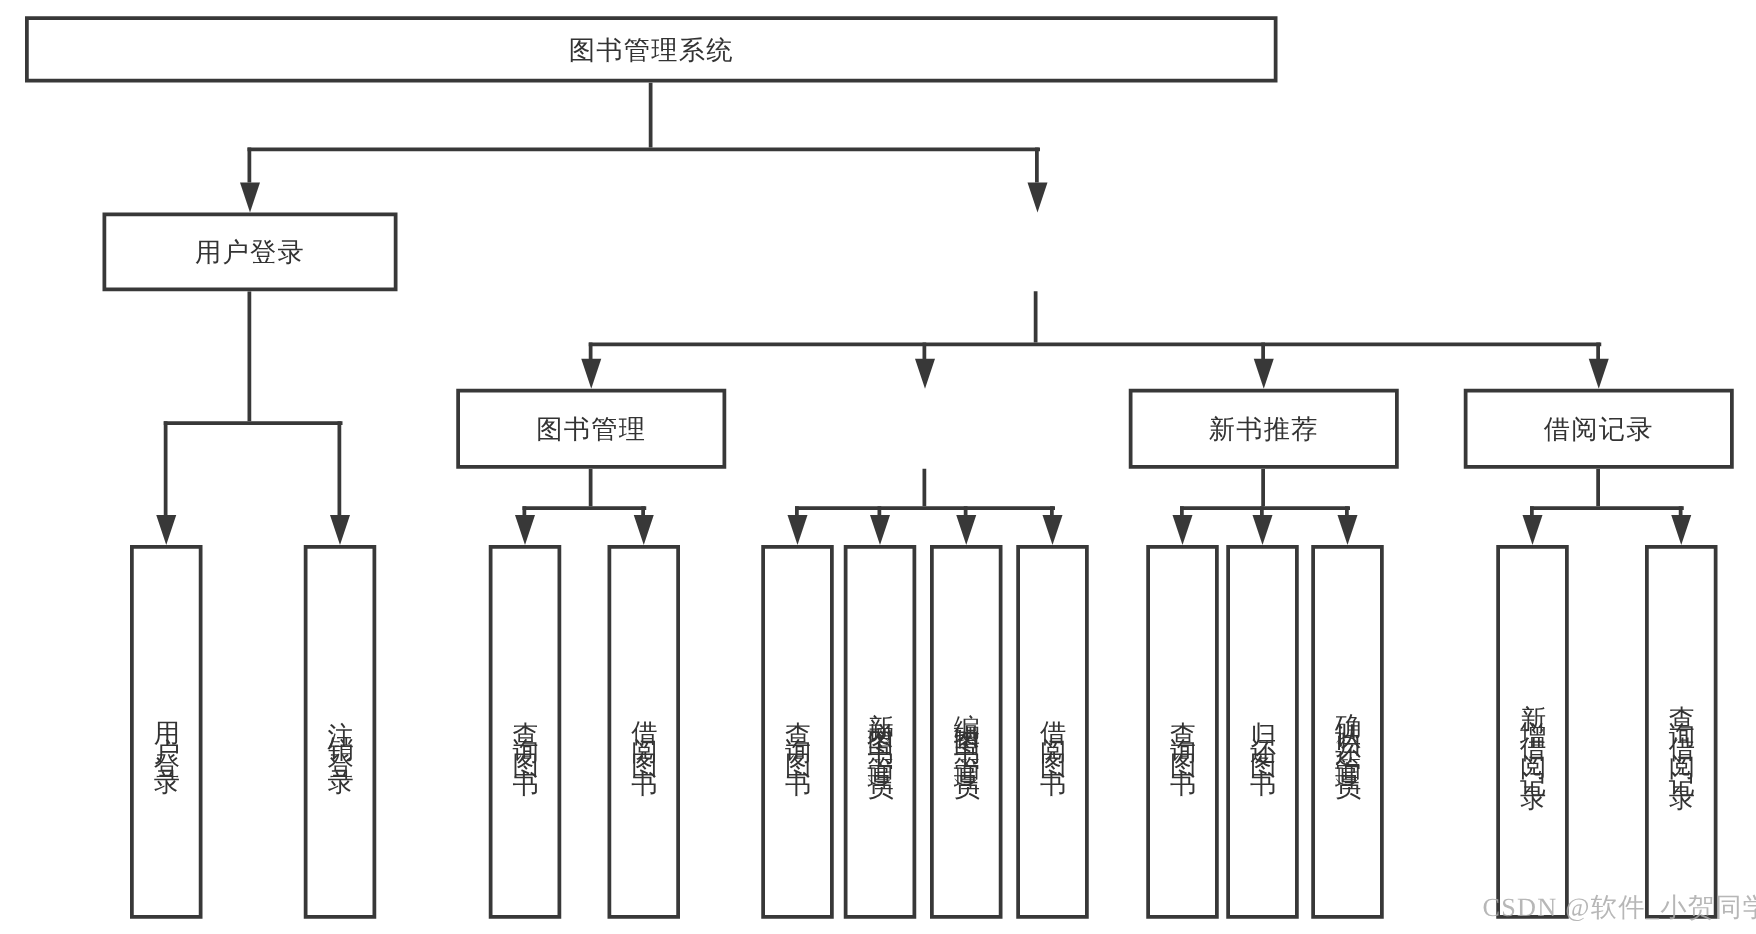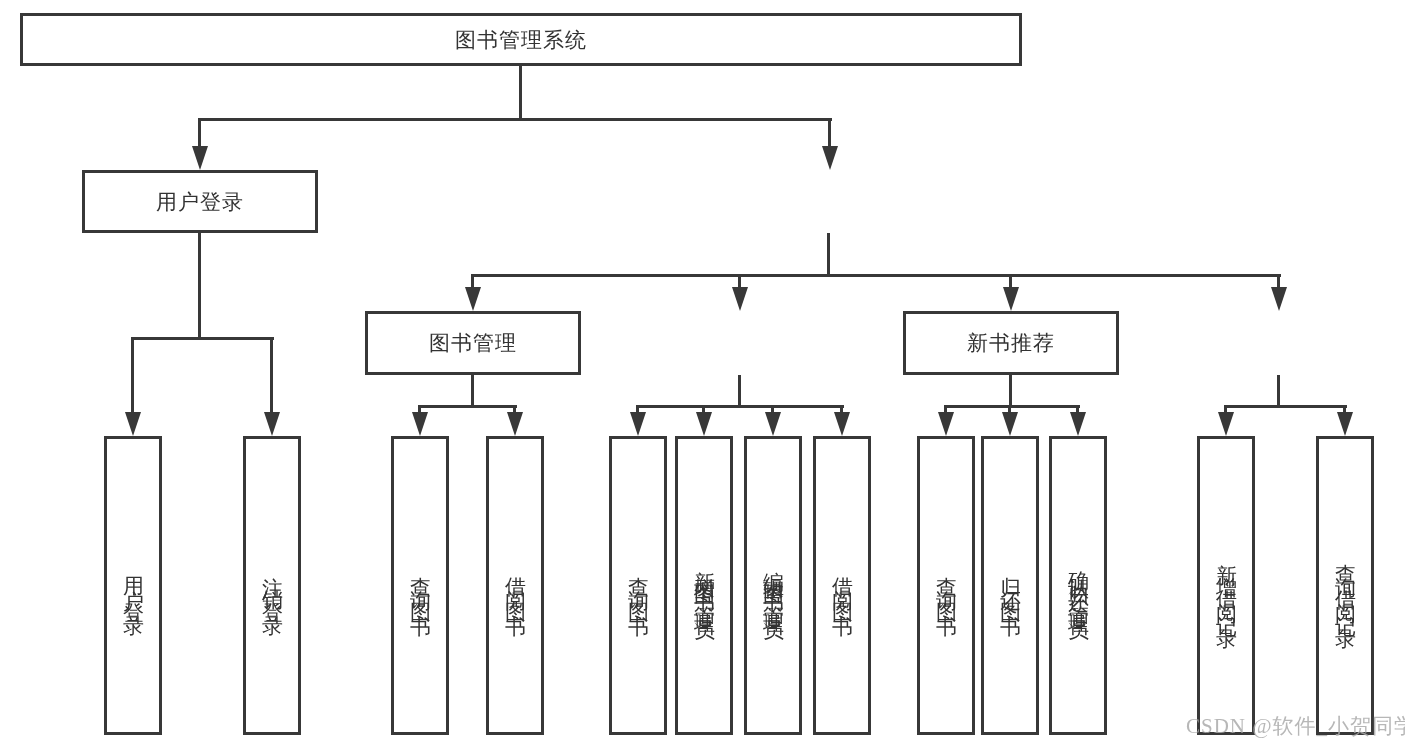--- a/index.html
+++ b/index.html
@@ -68,20 +68,23 @@
   <div class="ln" style="left:1009px;top:274px;width:3px;height:15px"></div>
   <div class="ah" style="left:1003px;top:287px"></div>
   <div class="ln" style="left:1277px;top:274px;width:3px;height:15px"></div>
   <div class="ah" style="left:1271px;top:287px"></div>
 
   <div class="box" style="left:365px;top:311px;width:216px;height:64px">
     <span>图书管理</span>
   </div>
   <div class="box" style="left:903px;top:311px;width:216px;height:64px">
     <span>新书推荐</span>
+  </div>
+  <div class="box" style="left:1171px;top:311px;width:216px;height:64px">
+    <span>借阅记录</span>
   </div>
 
   <div class="ln" style="left:471px;top:375px;width:3px;height:30px"></div>
   <div class="ln" style="left:418px;top:405px;width:99px;height:3px"></div>
   <div class="ln" style="left:418px;top:405px;width:3px;height:10px"></div>
   <div class="ah" style="left:412px;top:412px"></div>
   <div class="ln" style="left:513px;top:405px;width:3px;height:10px"></div>
   <div class="ah" style="left:507px;top:412px"></div>
 
   <div class="ln" style="left:738px;top:375px;width:3px;height:30px"></div>

